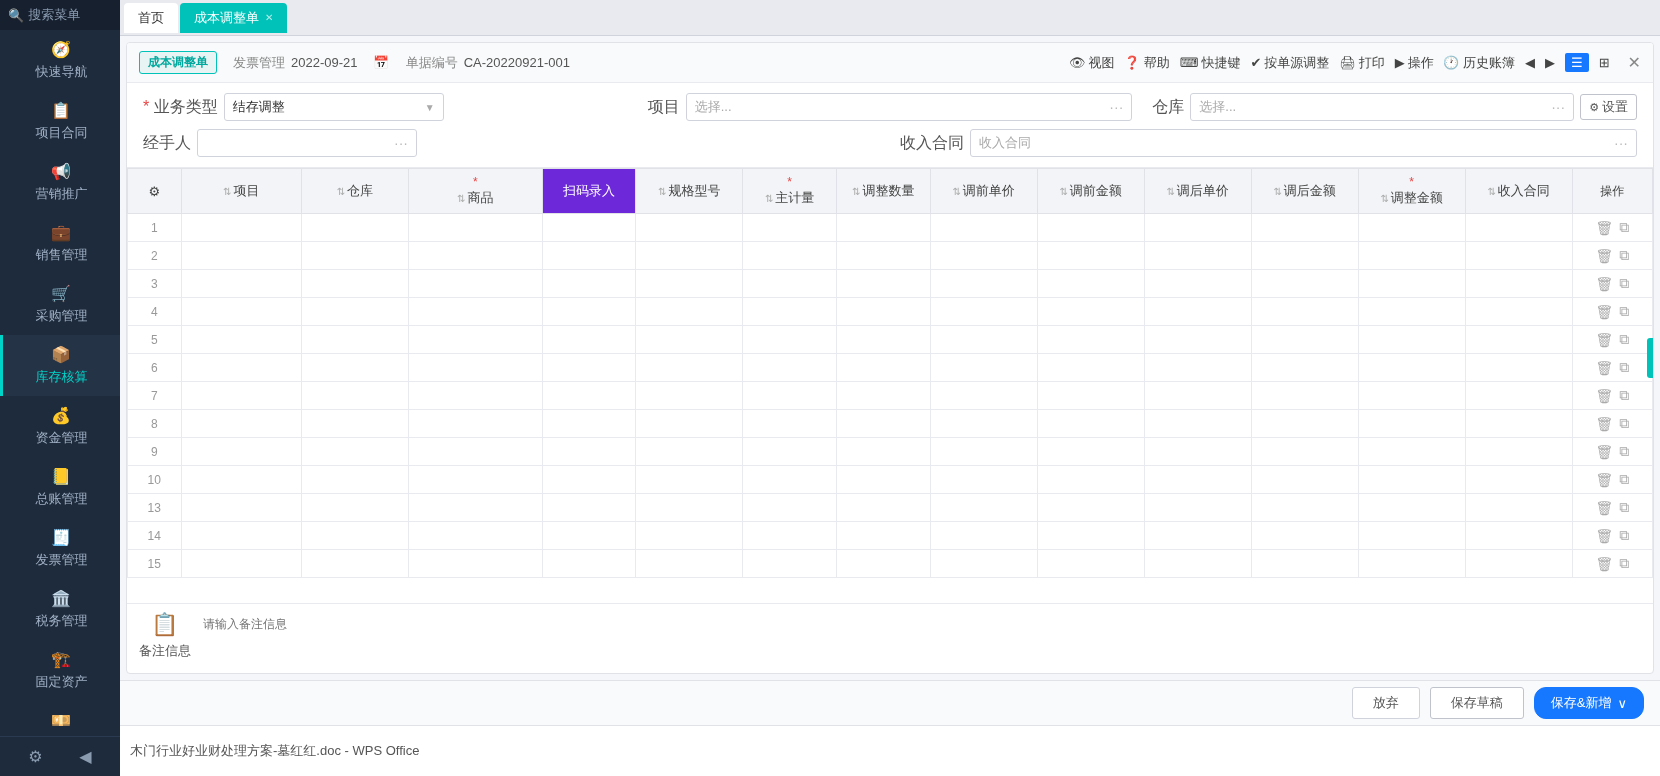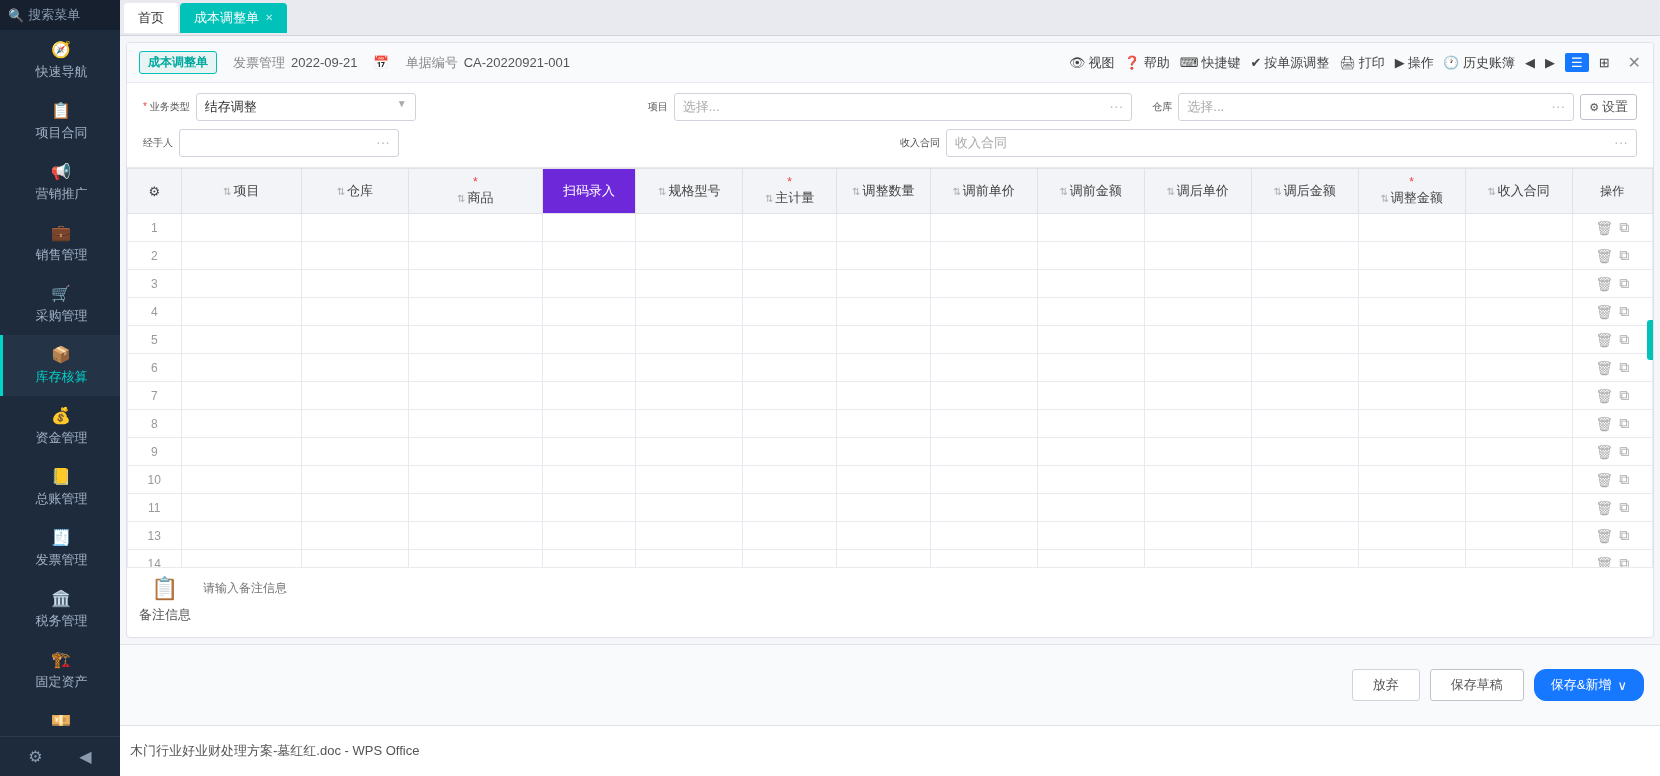--- a/index.html
+++ b/index.html
@@ -146,35 +146,36 @@
     }
     .form-field {
       display: flex;
       align-items: center;
       gap: 6px;
       flex: 1;
     }
     .form-label {
       color: #555;
       white-space: nowrap;
-      font-size: 10px;
+      font-size: 16px;
     }
     .form-label.required::before {
       content: '* ';
       color: #e84444;
     }
     .form-input {
       flex: 1;
       border: 1px solid #d0d3dc;
       border-radius: 3px;
       padding: 4px 8px;
       font-size: 12px;
       color: #333;
       background: #fff;
       display: flex;
+      align-items: center;
       justify-content: space-between;
       min-width: 120px;
       height: 28px;
     }
     .form-input-arrow { color: #aaa; font-size: 10px; }
     .form-input-dots { color: #bbb; font-size: 14px; }
 
     
     .table-wrapper {
       flex: 1;
@@ -247,21 +248,21 @@
       color: #999;
       resize: none;
       padding: 4px;
     }
 
     
     .footer {
       display: flex;
       align-items: center;
       justify-content: flex-end;
-      padding: 24px 16px;
+      padding: 6px 16px;
       gap: 10px;
       background: #f9fafb;
       border-top: 1px solid #e0e2e8;
     }
     .taskbar {
       background: #fff;
       border-top: 1px solid #e0e2e8;
       padding: 16px 10px;
       font-size: 12px;
       color: #555;
@@ -768,42 +769,20 @@
       <td></td>
       <td></td>
       <td>
         <div class="action-icons">
           <span class="action-icon">🗑</span>
           <span class="action-icon">⧉</span>
         </div>
       </td>
     </tr>
             <tr>
-      <td class="row-num">11</td>
-      <td></td>
-      <td></td>
-      <td></td>
-      <td></td>
-      <td></td>
-      <td></td>
-      <td></td>
-      <td></td>
-      <td></td>
-      <td></td>
-      <td></td>
-      <td></td>
-      <td></td>
-      <td>
-        <div class="action-icons">
-          <span class="action-icon">🗑</span>
-          <span class="action-icon">⧉</span>
-        </div>
-      </td>
-    </tr>
-            <tr>
       <td class="row-num">13</td>
       <td></td>
       <td></td>
       <td></td>
       <td></td>
       <td></td>
       <td></td>
       <td></td>
       <td></td>
       <td></td>

